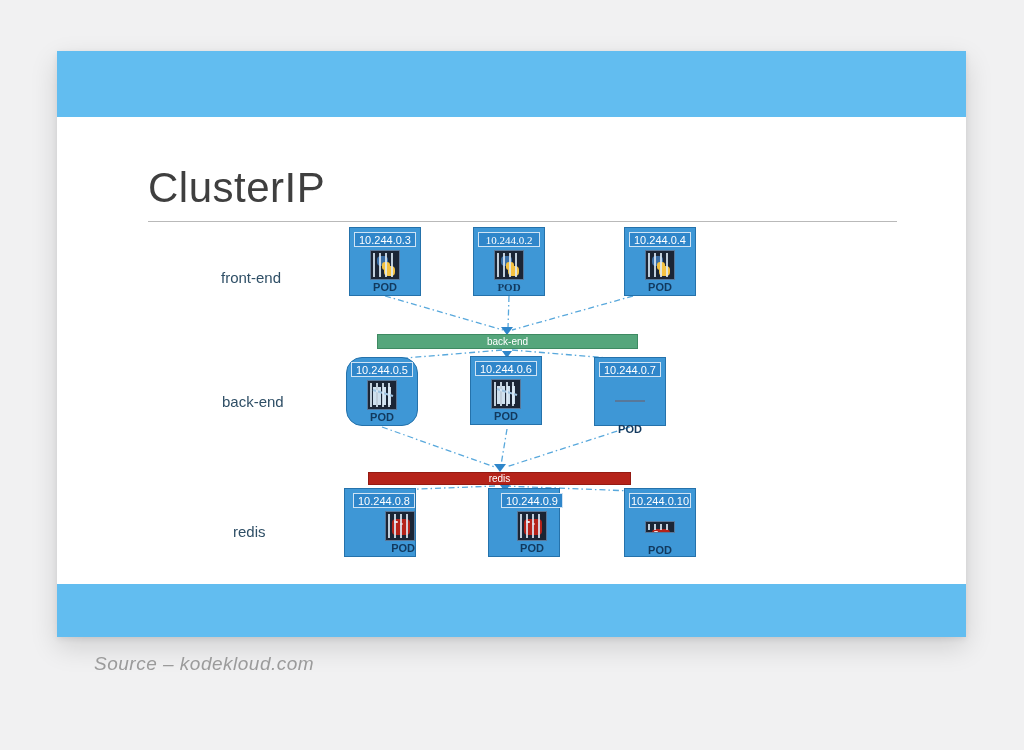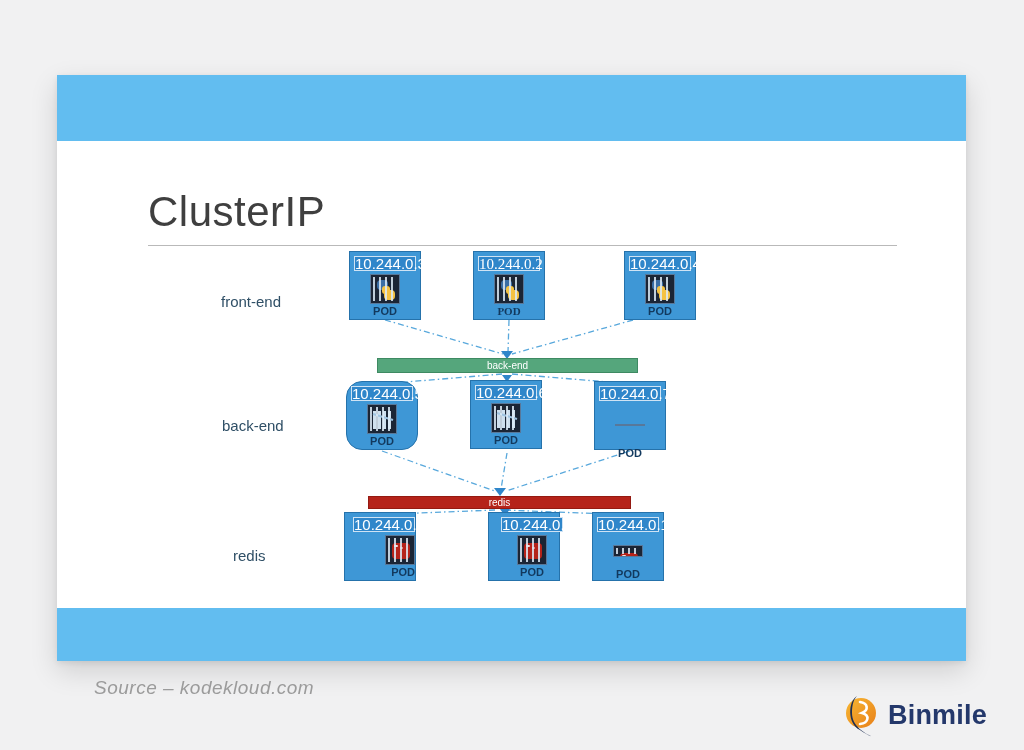--- a/index.html
+++ b/index.html
@@ -1,18 +1,18 @@
 <!DOCTYPE html>
 <html><head>
 <meta charset="utf-8">
 <style>
   * { margin:0; padding:0; box-sizing:border-box; }
   html,body { width:1024px; height:750px; }
   body { font-family:"Liberation Sans", sans-serif; background:#f1f1f2; overflow:hidden; }
-  .stage { position:relative; width:1024px; height:608px; background:#f1f1f2;margin-top:24px; }
+  .stage { position:relative; width:1024px; height:608px; background:#f1f1f2; }
 
   
   .card-bg { position:absolute; left:57px; top:51px; width:909px; height:586px;
              background:#ffffff; box-shadow:0 10px 26px rgba(0,0,0,.14), 0 2px 6px rgba(0,0,0,.08); }
   .top-bar    { position:absolute; left:57px; top:51px;  width:909px; height:66px; background:#62bdf0; }
   .bottom-bar { position:absolute; left:57px; top:584px; width:909px; height:53px; background:#62bdf0; }
 
   
   .page-title { position:absolute; left:148px; top:164px; font-size:42px; font-weight:300;
                 color:#3f3f3f; letter-spacing:.5px; }
@@ -29,21 +29,21 @@
                  font-size:10px; color:#fff; }
   .service-bar.green { left:377px; top:334px; width:261px; height:15px;
                        background:#55a67c; border:1px solid #3e8a62; }
   .service-bar.red   { left:368px; top:472px; width:263px; height:13px;
                        background:#b5231a; border:1px solid #941a12; }
 
   
   .pod { position:absolute; width:72px; height:69px; background:#3e97d6;
          border:1px solid #2572ab; display:flex; flex-direction:column; align-items:center; }
   .pod-ip { margin-top:4px; width:62px; height:15px; line-height:14px; text-align:center;
-            background:#2f86ca; border:1px solid #cfe3f4; color:#ffffff; font-size:15px; }
+            background:#2f86ca; border:1px solid #cfe3f4; color:#ffffff; font-size:11px; }
   .pod-icon { position:relative; margin-top:3px; width:30px; height:30px;
               background:#1b2535; border:1px solid #58789a; overflow:hidden; }
   .pod-icon svg { position:absolute; left:3px; top:3px; }
   
   .pod-icon::after { content:""; position:absolute; left:2px; top:2px; right:2px; bottom:2px;
        background:repeating-linear-gradient(90deg, rgba(221,235,247,.85) 0 2px, rgba(0,0,0,0) 2px 6px); }
   .pod-caption { margin-top:1px; font-size:11px; font-weight:700; color:#12395e; }
 
   
   .source-credit { position:absolute; left:94px; top:653px; font-size:19px; font-style:italic;
@@ -194,42 +194,28 @@
     <div class="pod-ip">10.244.0.9</div>
     <div class="pod-icon">
       <svg width="24" height="24" viewBox="0 0 24 24">
           <rect x="3" y="4" width="18" height="16" rx="4" fill="#b5231a"></rect>
           <rect x="5" y="6" width="4" height="2" rx="1" fill="#ffffff" opacity=".85"></rect>
           <rect x="11" y="8" width="3" height="2" rx="1" fill="#e9a8a3"></rect>
         </svg>
     </div>
     <div class="pod-caption">POD</div>
   </div>
-  <div class="pod" style="left:592px; top:488px;gap:10px;">
+  <div class="pod" style="left:624px; top:488px;gap:10px;">
     <div class="pod-ip">10.244.0.10</div>
     <div class="pod-icon">
       <svg width="24" height="24" viewBox="0 0 24 24">
           <rect x="3" y="4" width="18" height="16" rx="4" fill="#b5231a"></rect>
           <rect x="5" y="6" width="4" height="2" rx="1" fill="#ffffff" opacity=".85"></rect>
           <rect x="11" y="8" width="3" height="2" rx="1" fill="#e9a8a3"></rect>
         </svg>
     </div>
     <div class="pod-caption">POD</div>
   </div>
 
   <div class="source-credit">Source – kodekloud.com</div>
 
-  <div class="brand">
-    <svg width="42" height="46" viewBox="0 0 42 46">
-      <defs>
-        <linearGradient id="bmOrange" x1="0" y1="0" x2="1" y2="1">
-          <stop offset="0" stop-color="#f7b733"></stop>
-            <stop offset="1" stop-color="#e8801a"></stop>
-        </linearGradient>
-      </defs>
-      <circle cx="21" cy="21" r="15" fill="url(#bmOrange)"></circle>
-      <path d="M17 4 C 8 9, 7 32, 20 38 C 26 42, 30 44, 33 45 C 24 41, 12 34, 12 21 C 12 12, 14 7, 17 4 Z" fill="#1d2e52"></path>
-      <path d="M20 10 C 28 11, 29 18, 22 21 C 30 23, 29 31, 20 32" fill="none" stroke="#ffffff" stroke-width="2.6" stroke-linecap="round"></path>
-    </svg>
-    <span class="brand-text">Binmile</span>
-  </div>
 
 </div>
 
 </body></html>

